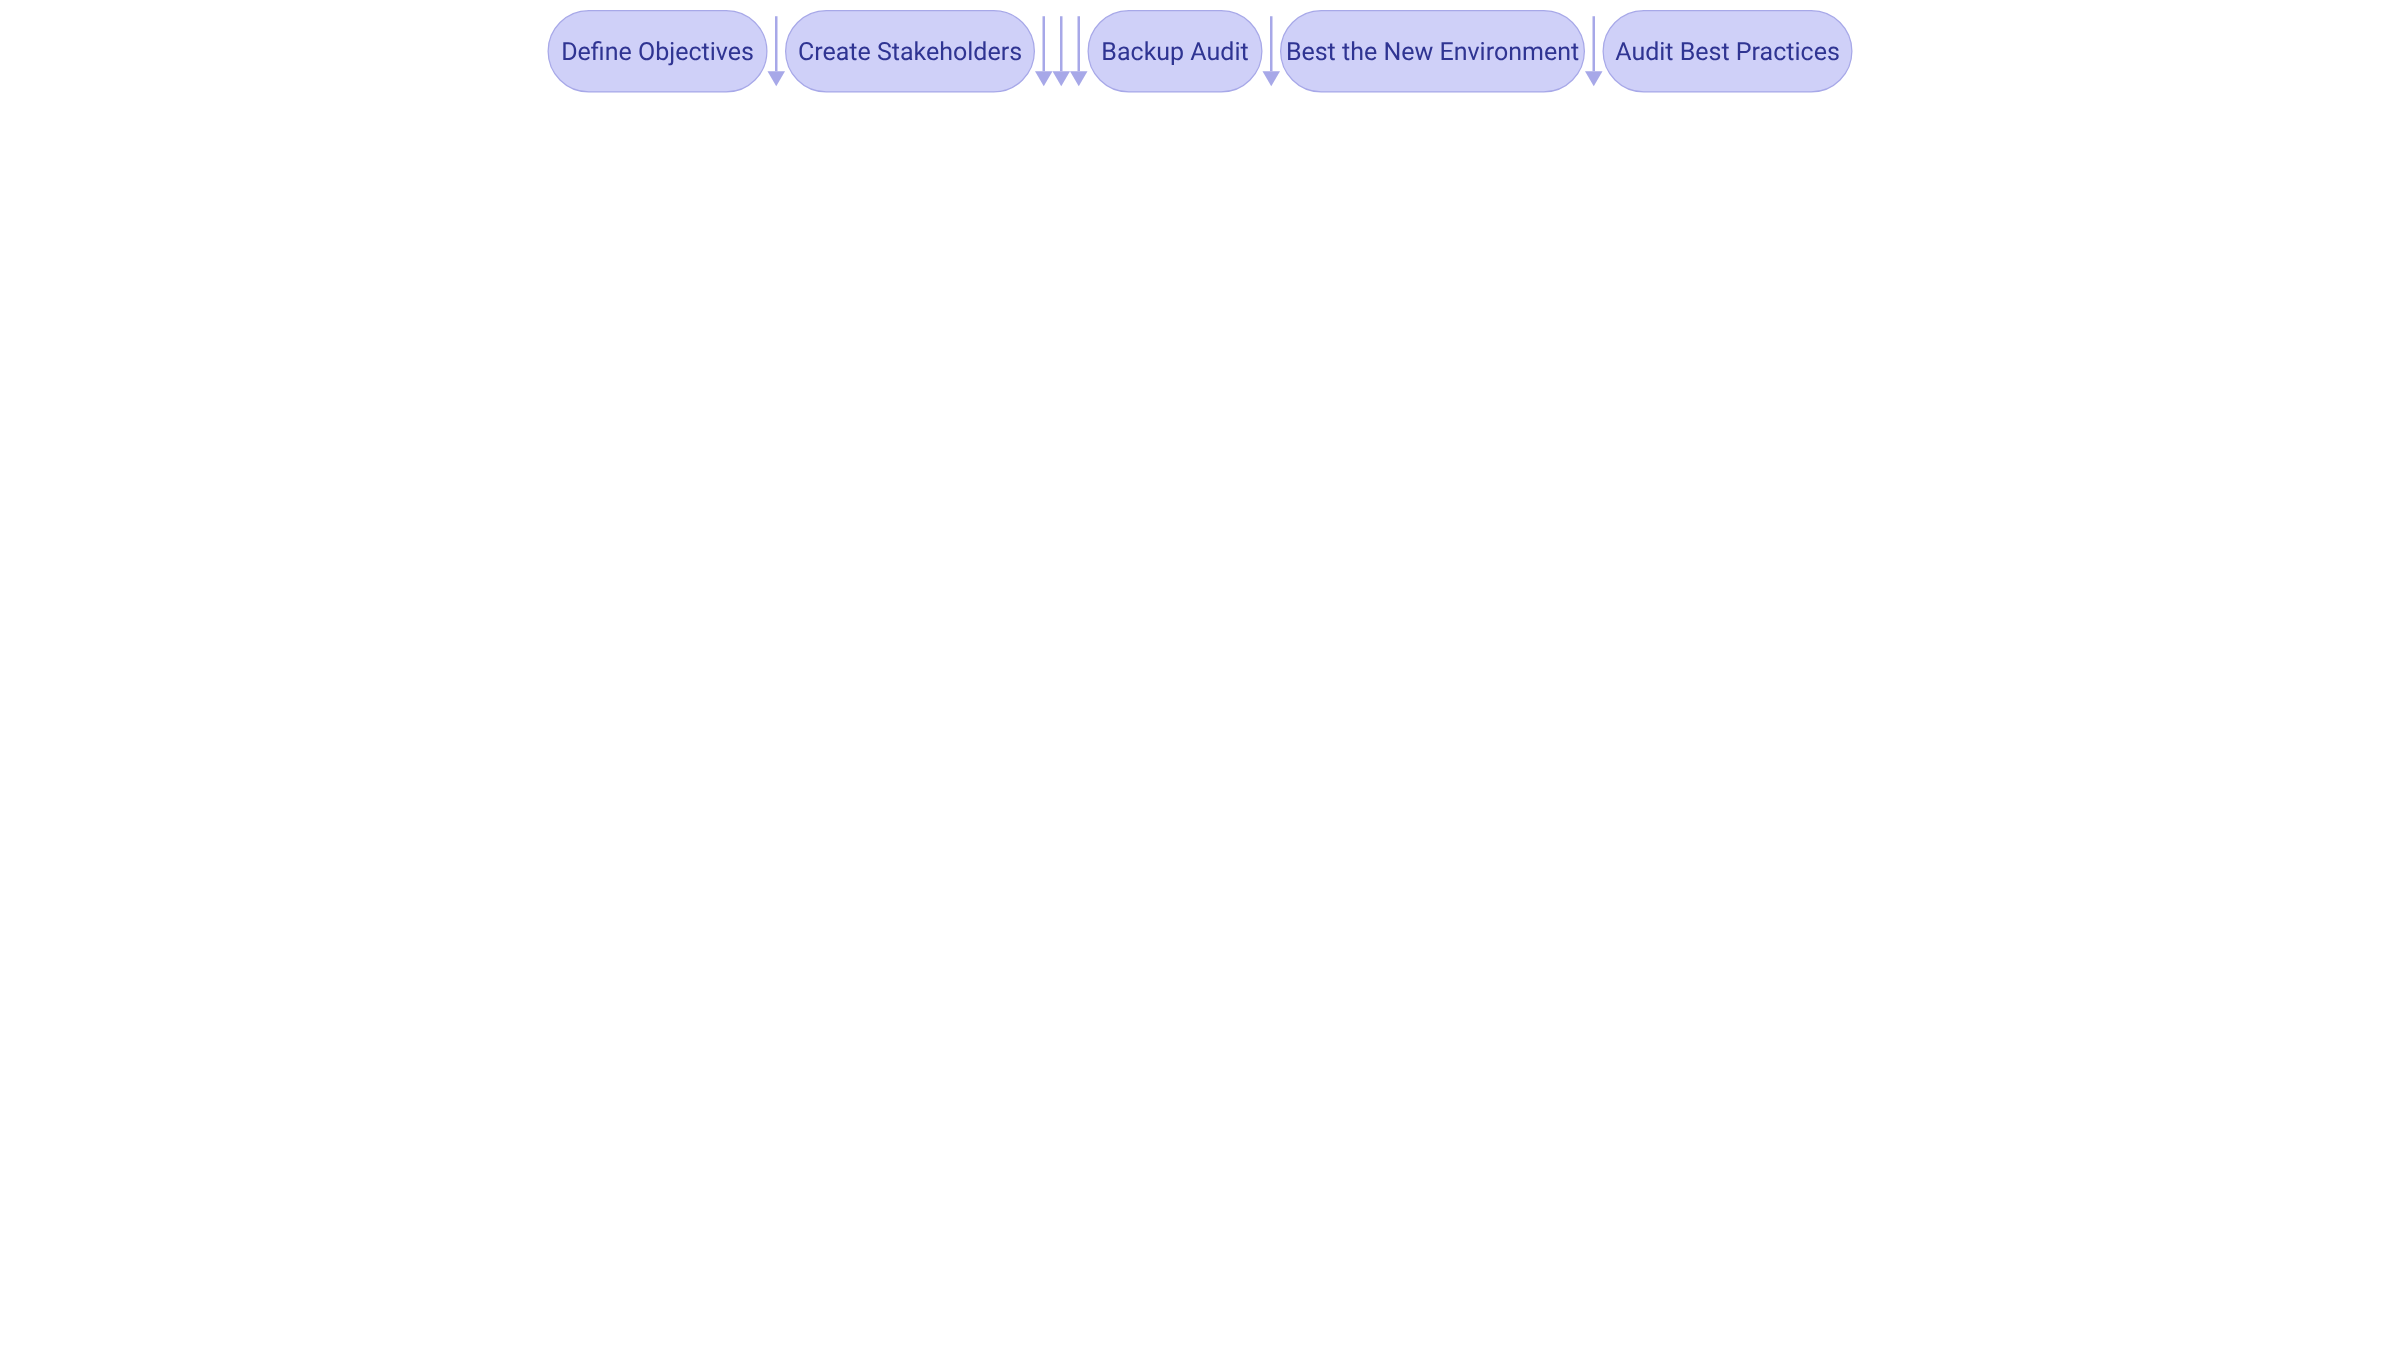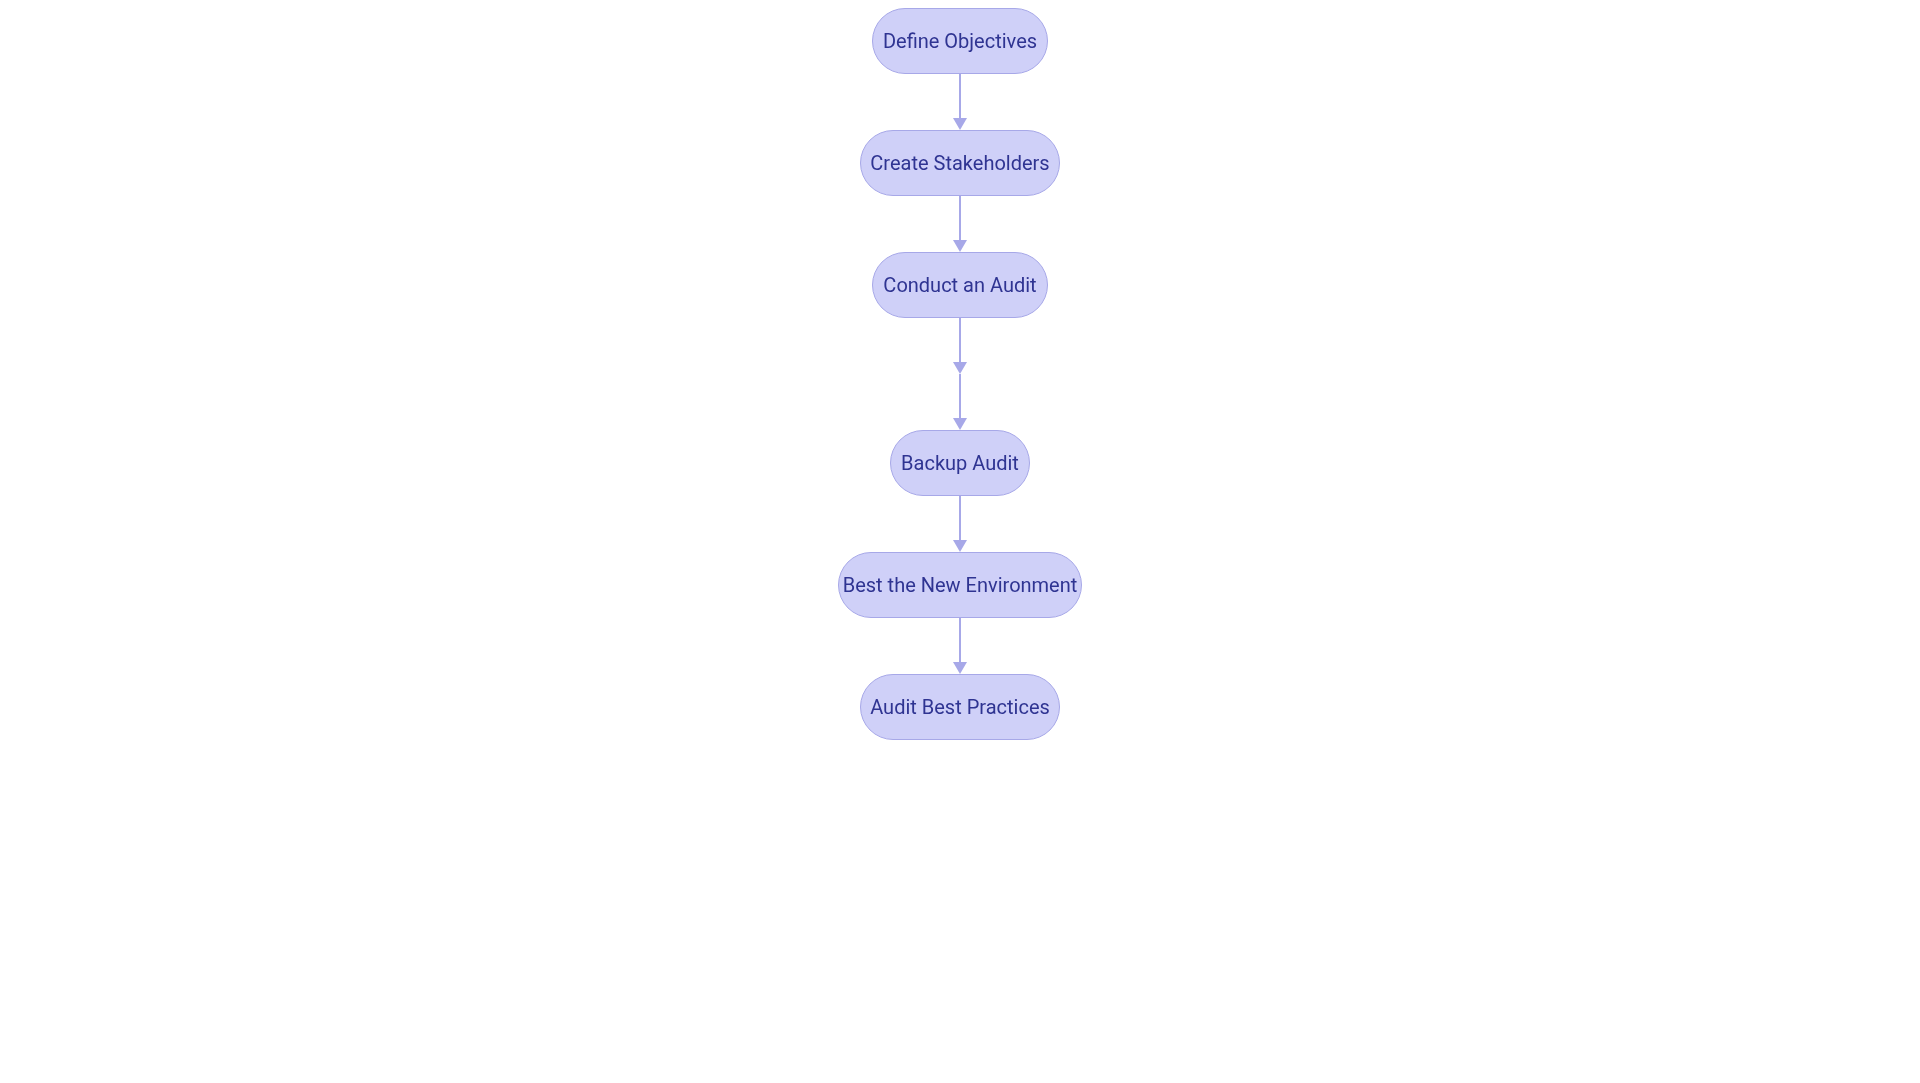--- a/index.html
+++ b/index.html
@@ -9,21 +9,21 @@
     background: #ffffff;
     font-family: -apple-system, BlinkMacSystemFont, "Segoe UI", Roboto, Helvetica, Arial, sans-serif;
     position: relative;
   }
   .flowchart {
     position: absolute;
     left: 50%;
     top: 8px;
     transform: translateX(-50%);
     display: flex;
-    flex-direction: column;
+    flex-direction: row;
     align-items: center;
   }
   .node {
     background: #cfd0f8;
     border: 1.5px solid #a7a8e8;
     border-radius: 999px;
     color: #2f3492;
     font-size: 20px;
     font-weight: 400;
     display: flex;
@@ -67,23 +67,20 @@
   </div>
 
   <div class="node" style="width:200px">
     <span>Create Stakeholders</span>
   </div>
   <div class="arrow">
     <div class="arrow-line"></div>
     <div class="arrow-head"></div>
   </div>
 
-  <div class="node" style="width:176px">
-    <span>Conduct an Audit</span>
-  </div>
   <div class="arrow">
     <div class="arrow-line"></div>
     <div class="arrow-head"></div>
   </div>
 
   <div class="arrow">
     <div class="arrow-line"></div>
     <div class="arrow-head"></div>
   </div>
 

